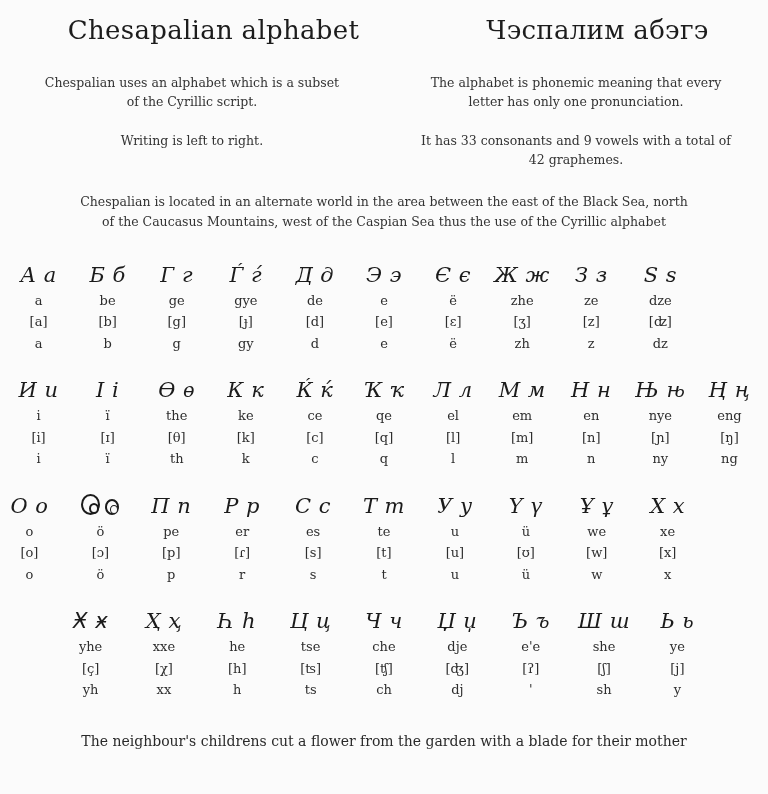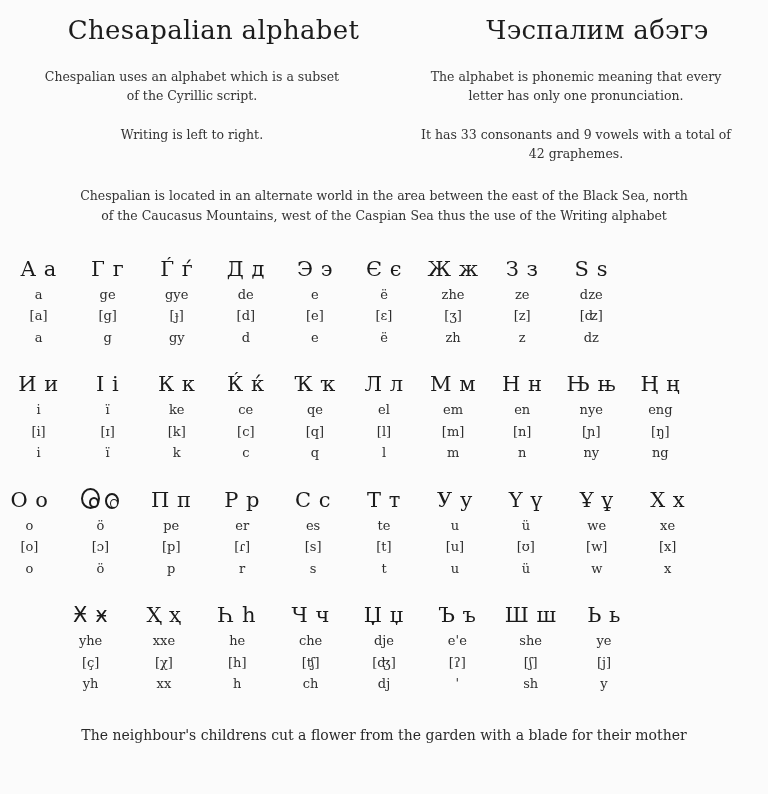--- a/index.html
+++ b/index.html
@@ -15,39 +15,39 @@
   
   .titles { display: flex; }
   .titles h1 {
     flex: 1 1 50%; margin: 0; text-align: center;
     font-size: 26px; font-weight: 500; color: #1c1c1c;
     letter-spacing: 0.3px;
     padding-left: 43px;
   }
 
   
-  .intro { display: grid; grid-template-columns: 1fr 1fr; margin-top: 22px; }
+  .intro { display: grid; grid-template-columns: 1fr 1fr; margin-top: 28px; }
   .intro .col { padding: 0 30px; }
   .intro p {
     max-width: 310px; margin: 0 auto 19px auto;
     text-align: center; font-size: 12.5px; line-height: 1.55; color: #333;
   }
   .note {
     max-width: 620px; margin: 3px auto 0 auto; text-align: center;
     font-size: 12.5px; line-height: 1.6; color: #333;
   }
 
   
   .alpha-section { margin-top: 28px; }
   .alpha-row { display: grid; padding: 0 4px; margin-bottom: 21px; }
   .alpha-row-short { width: 87%; margin-left: auto; margin-right: auto; }
   .cell { text-align: center; }
   .cell .glyph {
     font-size: 21px; color: #1b1b1b; height: 30px; line-height: 30px;
-    white-space: nowrap; letter-spacing: 0.5px;
+    white-space: nowrap; letter-spacing: 0.5px; font-style: italic;
   }
   .cell .lname, .cell .ipa, .cell .rom {
     font-size: 13px; line-height: 21.5px; color: #2e2e2e;
   }
 
   
   .oo {
     display: inline-block; position: relative;
     border: 2px solid #1b1b1b; border-radius: 50%;
     vertical-align: -2px; background: transparent;
@@ -88,31 +88,37 @@
     <div class="col">
       <p>Chespalian uses an alphabet which is a subset of the Cyrillic script.</p>
       <p>Writing is left to right.</p>
     </div>
     <div class="col">
       <p>The alphabet is phonemic meaning that every letter has only one pronunciation.</p>
       <p>It has 33 consonants and 9 vowels with a total of 42 graphemes.</p>
     </div>
   </div>
 
-  <p class="note">Chespalian is located in an alternate world in the area between the east of the Black Sea, north of the Caucasus Mountains, west of the Caspian Sea thus the use of the Writing alphabet</p>
+  <p class="note">Chespalian is located in an alternate world in the area between the east of the Black Sea, north of the Caucasus Mountains, west of the Caspian Sea thus the use of the Cyrillic alphabet</p>
 
   <div class="alpha-section" id="alphabet">
       <div class="alpha-row" style="grid-template-columns: repeat(11, 1fr);">
         <div class="cell">
           <div class="glyph">А а</div>
           <div class="lname">a</div>
           <div class="ipa">[a]</div>
           <div class="rom">a</div>
         </div>
         <div class="cell">
+          <div class="glyph">Б б</div>
+          <div class="lname">be</div>
+          <div class="ipa">[b]</div>
+          <div class="rom">b</div>
+        </div>
+        <div class="cell">
           <div class="glyph">Г г</div>
           <div class="lname">ge</div>
           <div class="ipa">[g]</div>
           <div class="rom">g</div>
         </div>
         <div class="cell">
           <div class="glyph">Ѓ ѓ</div>
           <div class="lname">gye</div>
           <div class="ipa">[ɟ]</div>
           <div class="rom">gy</div>
@@ -161,20 +167,26 @@
           <div class="ipa">[i]</div>
           <div class="rom">i</div>
         </div>
         <div class="cell">
           <div class="glyph">І і</div>
           <div class="lname">ï</div>
           <div class="ipa">[ɪ]</div>
           <div class="rom">ï</div>
         </div>
         <div class="cell">
+          <div class="glyph">Ѳ ѳ</div>
+          <div class="lname">the</div>
+          <div class="ipa">[θ]</div>
+          <div class="rom">th</div>
+        </div>
+        <div class="cell">
           <div class="glyph">К к</div>
           <div class="lname">ke</div>
           <div class="ipa">[k]</div>
           <div class="rom">k</div>
         </div>
         <div class="cell">
           <div class="glyph">Ќ ќ</div>
           <div class="lname">ce</div>
           <div class="ipa">[c]</div>
           <div class="rom">c</div>
@@ -291,20 +303,26 @@
           <div class="ipa">[χ]</div>
           <div class="rom">xx</div>
         </div>
         <div class="cell">
           <div class="glyph">Һ һ</div>
           <div class="lname">he</div>
           <div class="ipa">[h]</div>
           <div class="rom">h</div>
         </div>
         <div class="cell">
+          <div class="glyph">Ц ц</div>
+          <div class="lname">tse</div>
+          <div class="ipa">[ʦ]</div>
+          <div class="rom">ts</div>
+        </div>
+        <div class="cell">
           <div class="glyph">Ч ч</div>
           <div class="lname">che</div>
           <div class="ipa">[ʧ]</div>
           <div class="rom">ch</div>
         </div>
         <div class="cell">
           <div class="glyph">Џ џ</div>
           <div class="lname">dje</div>
           <div class="ipa">[ʤ]</div>
           <div class="rom">dj</div>

